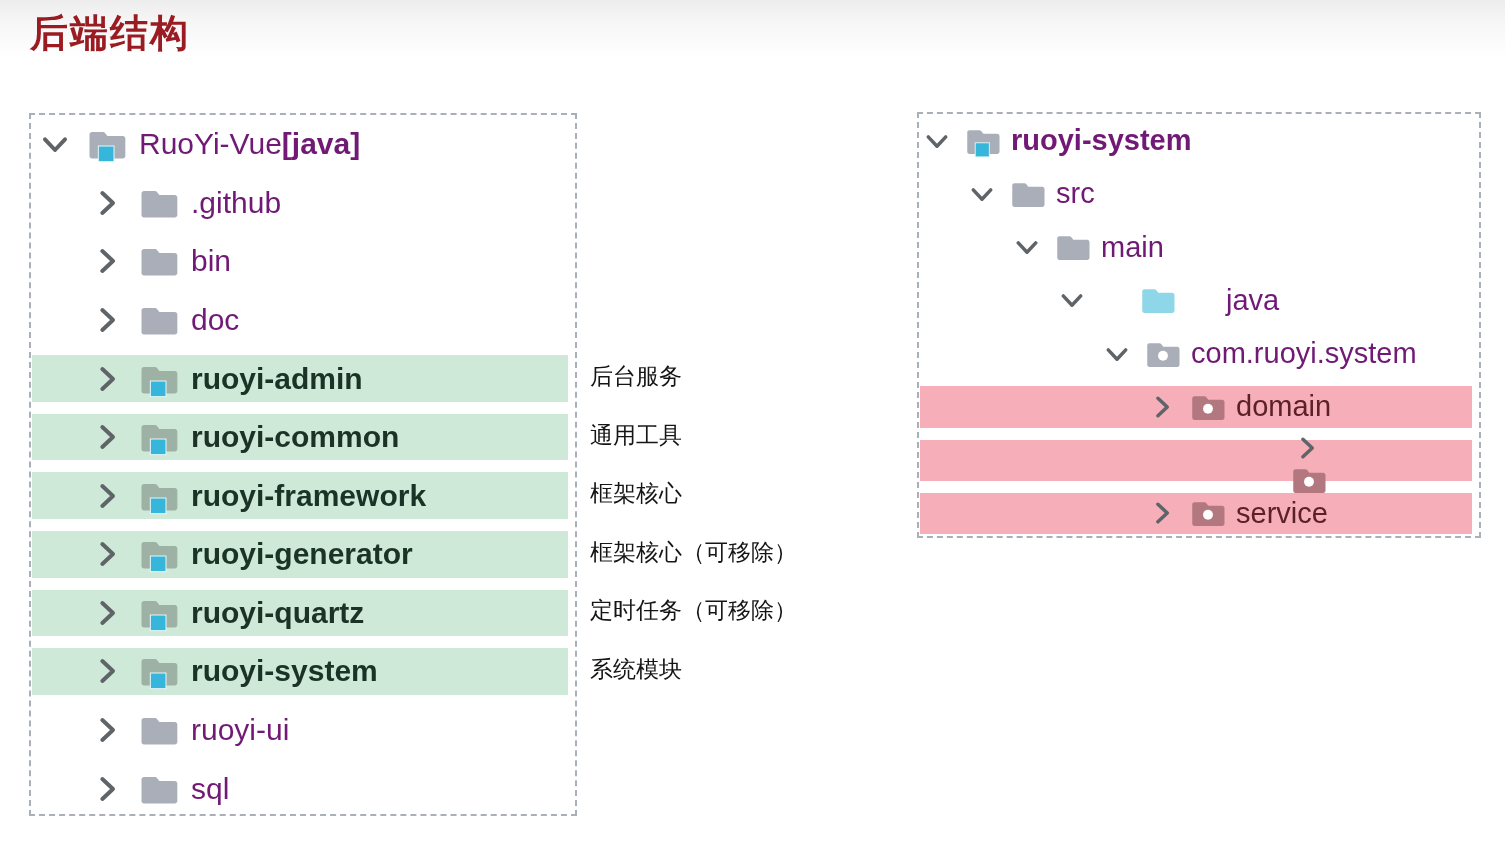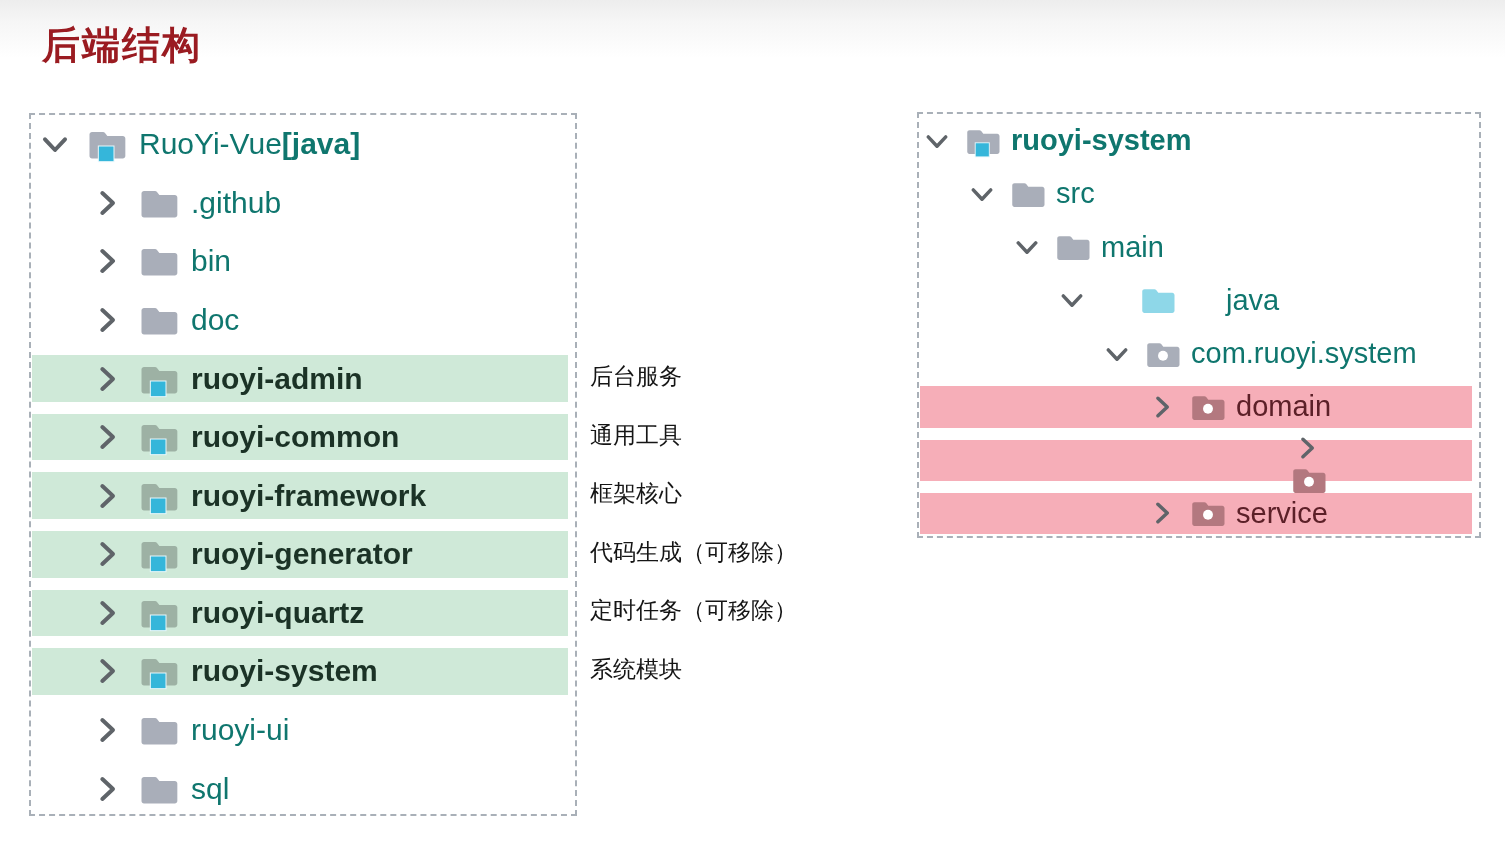--- a/index.html
+++ b/index.html
@@ -3,21 +3,21 @@
 <meta charset="utf-8">
 <style>
   html,body{margin:0;padding:0;}
   body{
     width:1505px;height:842px;position:relative;overflow:hidden;
     font-family:"Liberation Sans",sans-serif;
     background:linear-gradient(180deg,#ededed 0px,#f6f6f6 22px,#ffffff 58px) no-repeat,#fff;
   }
   .stage{position:absolute;inset:0;}
   #page-title{
-    position:absolute;left:30px;top:8px;margin:12px;
+    position:absolute;left:30px;top:8px;margin:0;
     font-size:38px;font-weight:700;letter-spacing:2px;
     color:var(--title-color,#9a1b21);
   }
   .panel{
     position:absolute;box-sizing:border-box;
     border:2px dashed #a9b0b8;background:transparent;
   }
   #left-panel{left:29px;top:113px;width:548px;height:703px;}
   #right-panel{left:917px;top:112px;width:564px;height:426px;}
 
@@ -30,21 +30,21 @@
   .trow.pink .hl{background:var(--pink-hl,#f6aeb8);}
 
   .chev,.ficon,.lbl{position:relative;display:flex;align-items:center;flex:0 0 auto;}
   #left-panel .chev{width:32px;margin-right:16px;color:#5f6469;}
   #right-panel .chev{width:28px;margin-right:14px;color:#5f6469;}
   #left-panel .ficon{width:40px;margin-right:12px;}
   #right-panel .ficon{width:36px;margin-right:10px;}
   .chev svg{width:100%;height:auto;display:block;}
   .ficon svg{width:100%;height:auto;display:block;}
 
-  .lbl{color:#0f766e;white-space:nowrap;line-height:1;}
+  .lbl{color:#701a75;white-space:nowrap;line-height:1;}
   .lbl .b{font-weight:700;}
   .trow.boldlbl .lbl{font-weight:700;}
 
   .fbody{fill:#a9aeb9;}
   .trow.green .chev{color:#4b5f52;}
   .trow.green .lbl{color:#1b3226;}
   .trow.green .fbody{fill:#9db1a4;}
   .trow.pink .chev{color:#74323b;}
   .trow.pink .lbl{color:#5c2028;}
   .trow.pink .fbody{fill:#b3787f;}
@@ -241,21 +241,21 @@
           </svg>
         </span>
         <span class="lbl">sql</span>
       </div>
     </div>
 
   <div id="annotations" style="padding-top: 234.32px;">
       <div class="anno">后台服务</div>
       <div class="anno">通用工具</div>
       <div class="anno">框架核心</div>
-      <div class="anno">代码生成（可移除）</div>
+      <div class="anno">框架核心（可移除）</div>
       <div class="anno">定时任务（可移除）</div>
       <div class="anno">系统模块</div>
     </div>
 
   <div class="panel" id="right-panel">
       <div class="trow boldlbl" style="padding-left: 4px;">
         <span class="hl"></span>
         <span class="chev">
           <svg viewBox="0 0 24 24" xmlns="http://www.w3.org/2000/svg">
             <polyline points="4.5,8.5 12,16.5 19.5,8.5" fill="none" stroke="currentColor" stroke-width="3" stroke-linecap="round" stroke-linejoin="round"></polyline>

